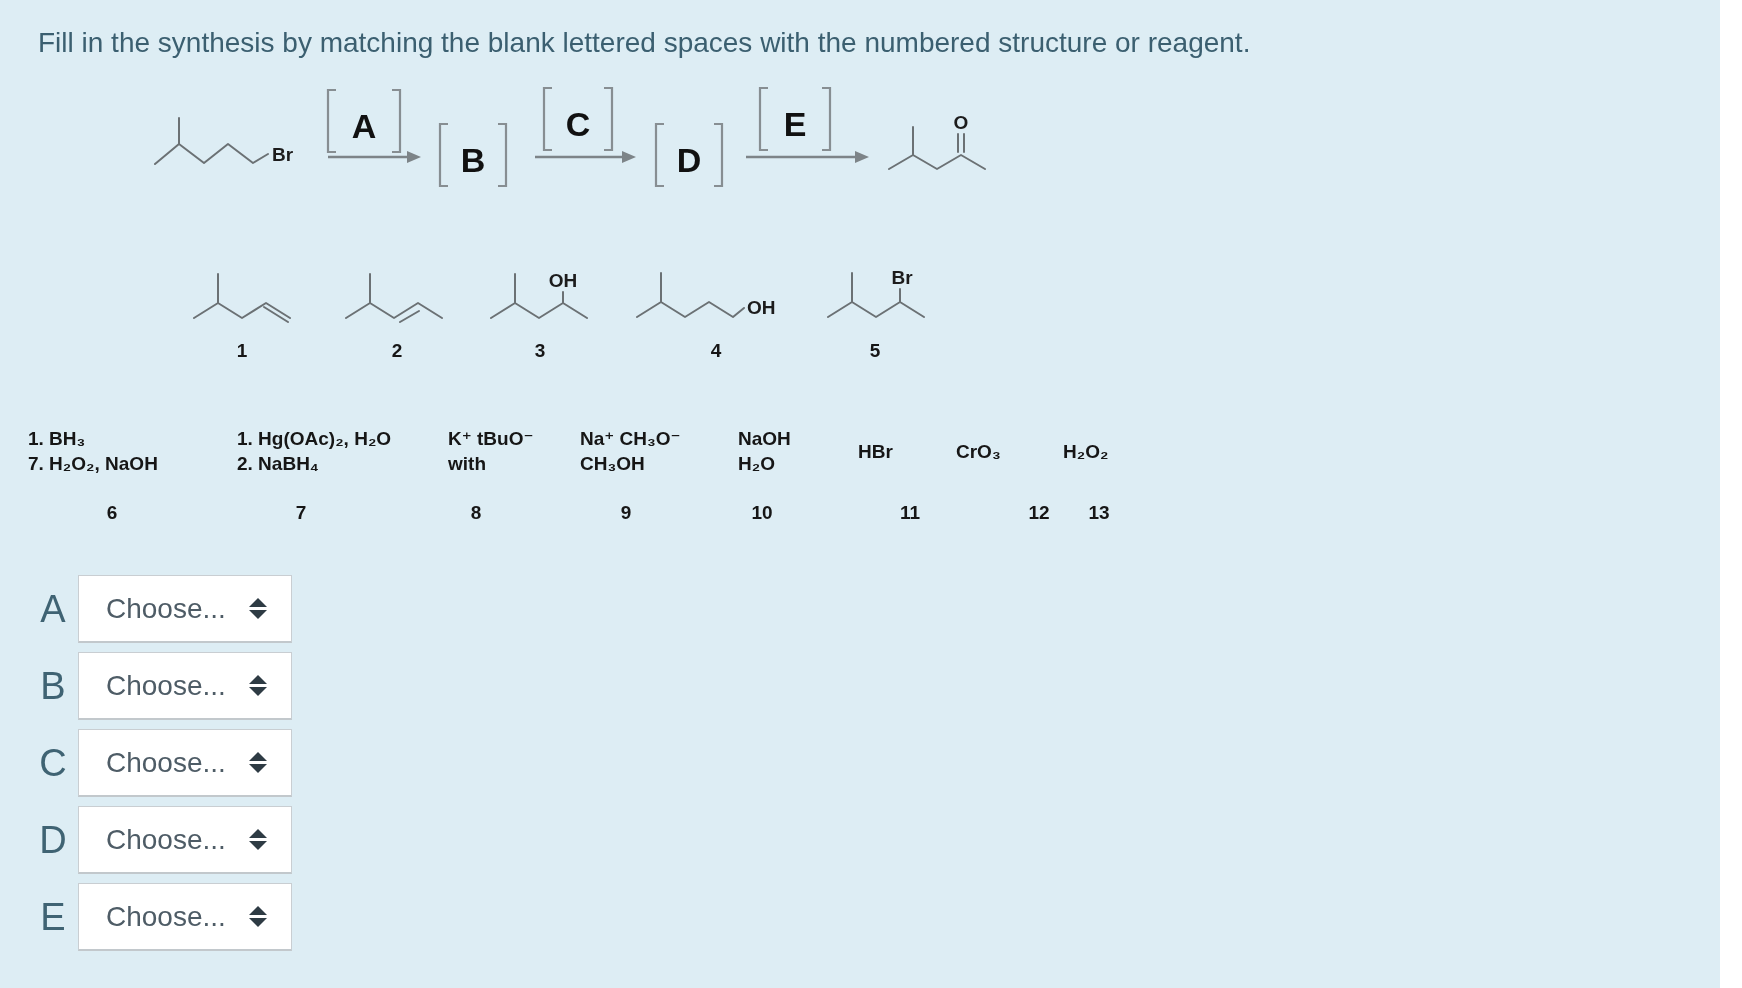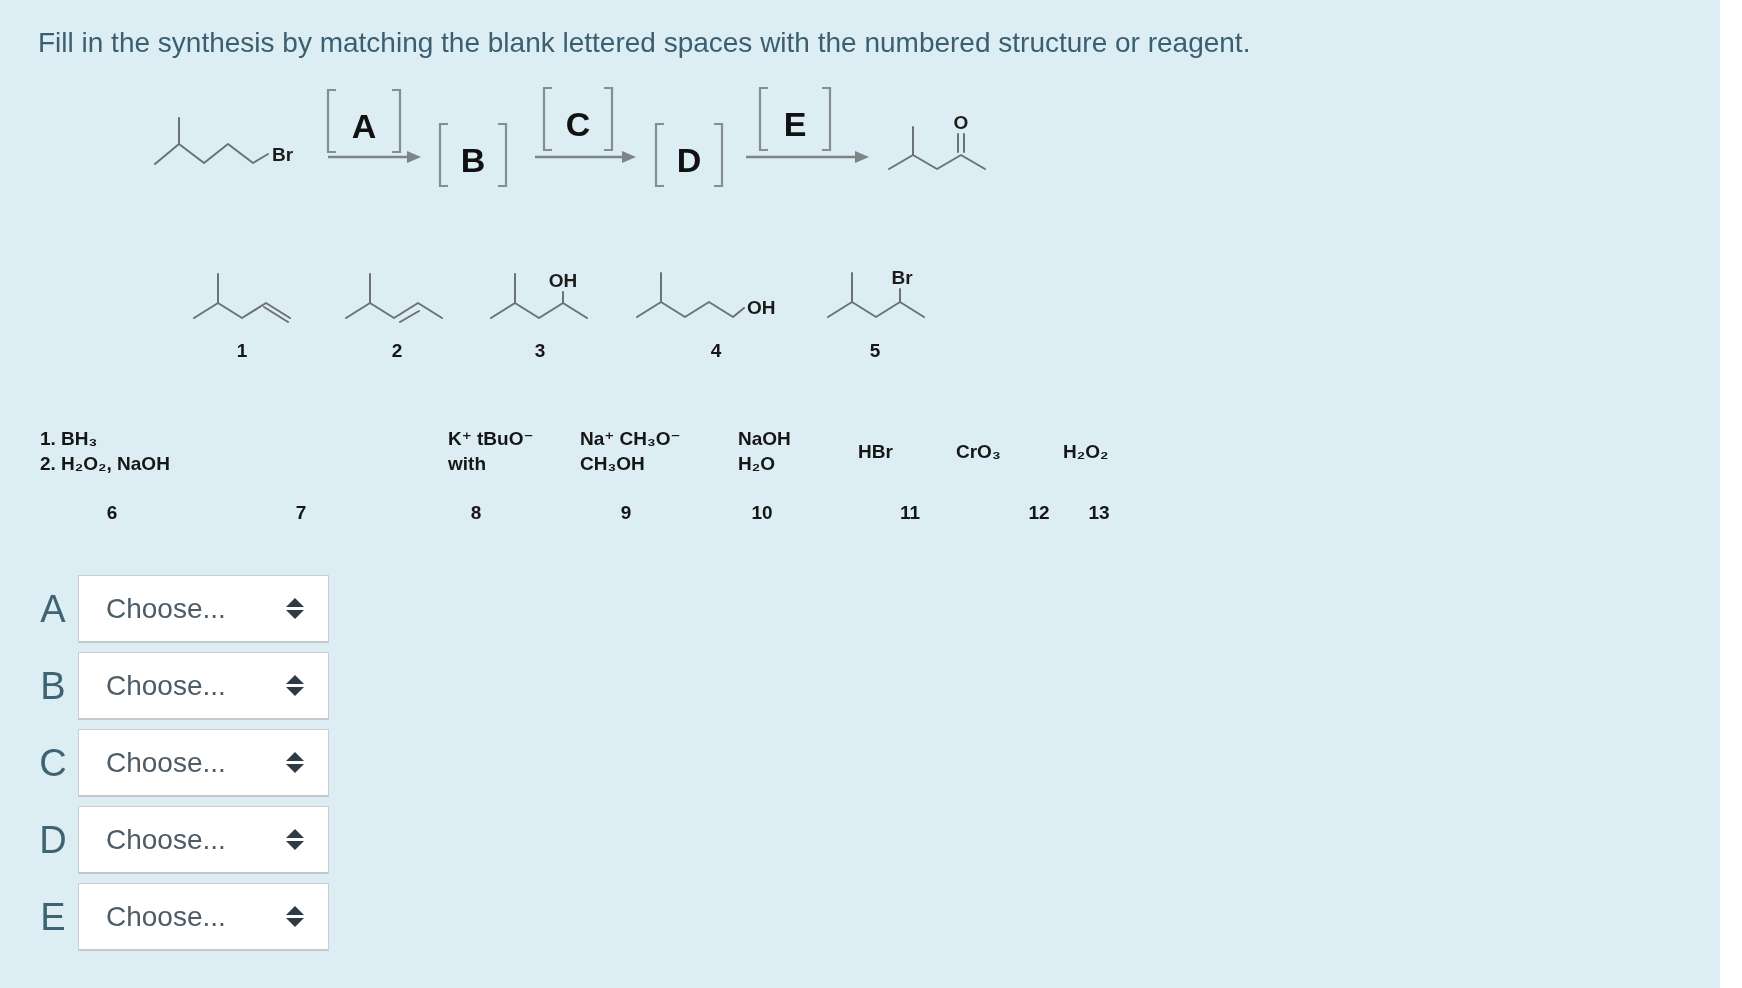--- a/index.html
+++ b/index.html
@@ -43,21 +43,21 @@
     position:absolute;left:38px;height:68px;
     display:flex;align-items:center;
   }
   .dd-letter{
     width:30px;text-align:center;
     font-size:38px;line-height:68px;
     color:var(--answer_letter,#3f6373);
   }
   .dd-box{
     position:relative;margin-left:10px;
-    width:251px;height:68px;box-sizing:border-box;
+    width:214px;height:68px;box-sizing:border-box;
     background:var(--box_background,#fff);
     border:1px solid var(--box_border,#c9ced2);
     border-bottom:2px solid #c2c8cc;
     display:flex;align-items:center;
     cursor:pointer;
   }
   .dd-value{
     padding-left:27px;
     font-size:28px;color:var(--choose_text,#4e5c66);
   }
@@ -147,23 +147,27 @@
       <text class="atom" x="597" y="79">OH</text>
       <text class="num" x="566" y="122">4</text>
     </g>
     <g>
       <path class="mol" d="M678,82 L702,67 M702,67 L702,38 M702,67 L726,82 L750,67 L774,82 M750,67 L750,54"></path>
       <text class="atom" x="752" y="49" text-anchor="middle">Br</text>
       <text class="num" x="725" y="122">5</text>
     </g>
   </svg>
 
-  <div class="reagent" style="left:40px">
+  <div class="reagent" style="left:28px">
     <div>1. BH₃</div>
-    <div>2. H₂O₂, NaOH</div>
+    <div>7. H₂O₂, NaOH</div>
+  </div>
+  <div class="reagent" style="left:237px">
+    <div>1. Hg(OAc)₂, H₂O</div>
+    <div>2. NaBH₄</div>
   </div>
   <div class="reagent" style="left:448px">
     <div>K⁺ tBuO⁻</div>
     <div>with</div>
   </div>
   <div class="reagent" style="left:580px">
     <div>Na⁺ CH₃O⁻</div>
     <div>CH₃OH</div>
   </div>
   <div class="reagent" style="left:738px">

